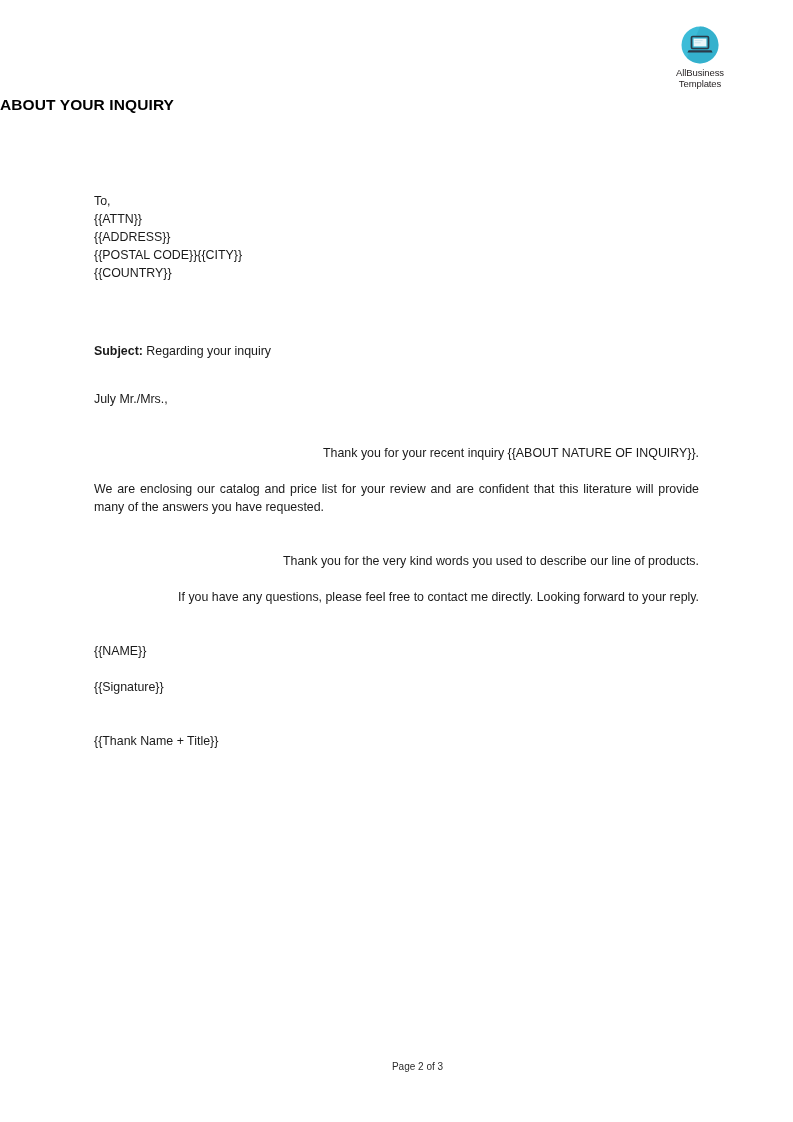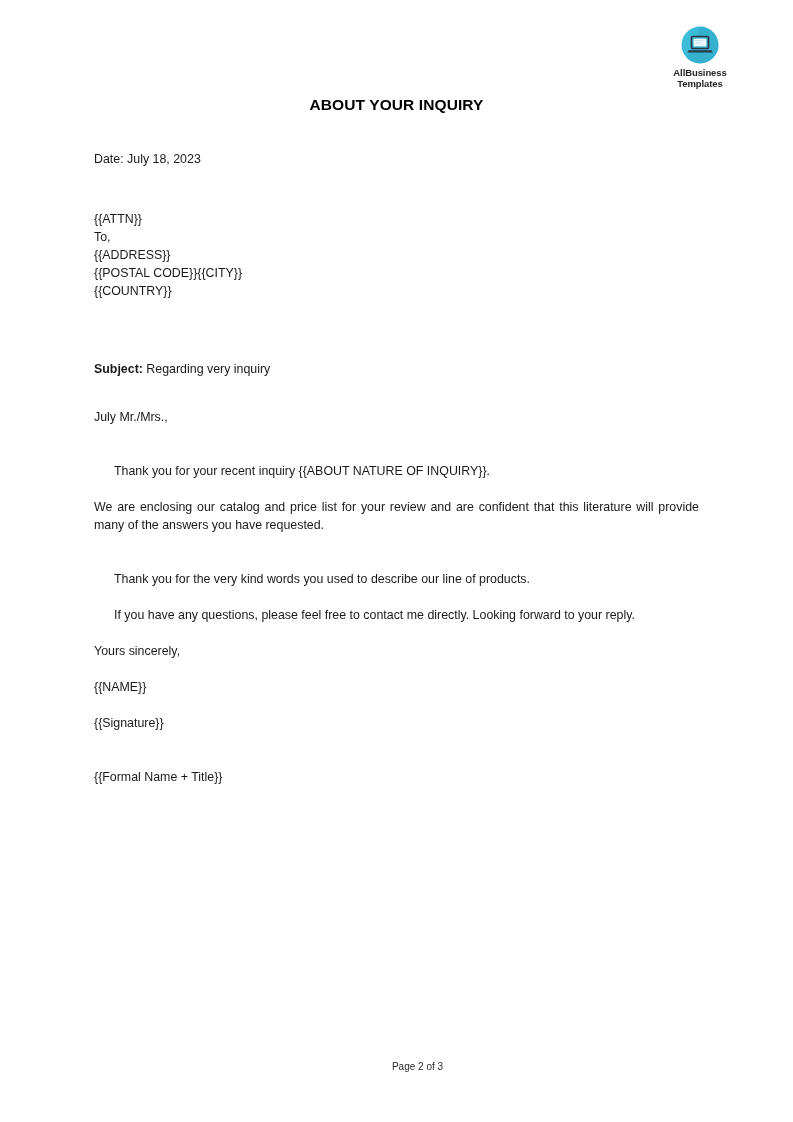--- a/index.html
+++ b/index.html
@@ -32,32 +32,31 @@
     width: 38px;
     height: 38px;
     margin: 0 auto;
     position: relative;
   }
   .logo-mark svg { display: block; }
   .logo-text {
     margin-top: 3px;
     font-size: 9.5px;
     line-height: 11px;
-    font-weight: bold;
+    font-weight: normal;
     color: #231f20;
     letter-spacing: -0.1px;
   }
 
   
   .doc-title {
     position: absolute;
     top: 96px;
     left: 0;
     right: 0;
-    text-align: center;
     font-size: 15.5px;
     font-weight: bold;
     letter-spacing: 0.1px;
     color: #000000;
   }
 
   
   .body-area {
     position: absolute;
     left: 94px;
@@ -82,21 +81,21 @@
   .subject-line { }
   .subject-label { font-weight: bold; text-align: center; }
 
   .salutation { }
 
   p.para {
     margin: 0;
     text-align: justify;
     line-height: 18px;
   }
-  p.para.noj { text-align: left; margin-left: 20px; }
+  p.para.noj { text-align: right; }
 
   .gap-para { height: 18px; }
   .gap-para-tall { height: 36px; }
 
   
   .footer {
     position: absolute;
     left: 0;
     right: 0;
     top: 1061px;
@@ -126,38 +125,37 @@
     <div class="logo-text">
       <div>AllBusiness</div>
       <div>Templates</div>
     </div>
   </div>
 
   <div class="doc-title">ABOUT YOUR INQUIRY</div>
 
   <div class="body-area">
 
-    <div class="date-line">Date: July 18, 2023</div>
 
     <div class="spacer-lg"></div>
 
     <div class="address-block">
+      <div>To,</div>
       <div>{{ATTN}}</div>
-      <div>To,</div>
       <div>{{ADDRESS}}</div>
       <div>{{POSTAL CODE}}{{CITY}}</div>
       <div>{{COUNTRY}}</div>
     </div>
 
     <div class="spacer-lg"></div>
     <div class="spacer-sm"></div>
 
     <div class="subject-line">
       <span class="subject-label">Subject:</span>
-      <span>Regarding very inquiry</span>
+      <span>Regarding your inquiry</span>
     </div>
 
     <div class="spacer-md"></div>
 
     <div class="salutation">July Mr./Mrs.,</div>
 
     <div class="gap-para-tall"></div>
 
     <p class="para noj">Thank you for your recent inquiry {{ABOUT NATURE OF INQUIRY}}.</p>
     <div class="gap-para"></div>
@@ -166,28 +164,27 @@
     <div class="gap-para"></div>
 
     <div class="gap-para"></div>
 
     <p class="para noj">Thank you for the very kind words you used to describe our line of products.</p>
     <div class="gap-para"></div>
 
     <p class="para noj">If you have any questions, please feel free to contact me directly. Looking forward to your reply.</p>
     <div class="gap-para"></div>
 
-    <div>Yours sincerely,</div>
     <div class="gap-para"></div>
 
     <div>{{NAME}}</div>
     <div class="gap-para"></div>
 
     <div>{{Signature}}</div>
     <div class="gap-para-tall"></div>
 
-    <div>{{Formal Name + Title}}</div>
+    <div>{{Thank Name + Title}}</div>
 
   </div>
 
   <div class="footer">Page 2 of 3</div>
 
 </div>
 
 </body></html>

